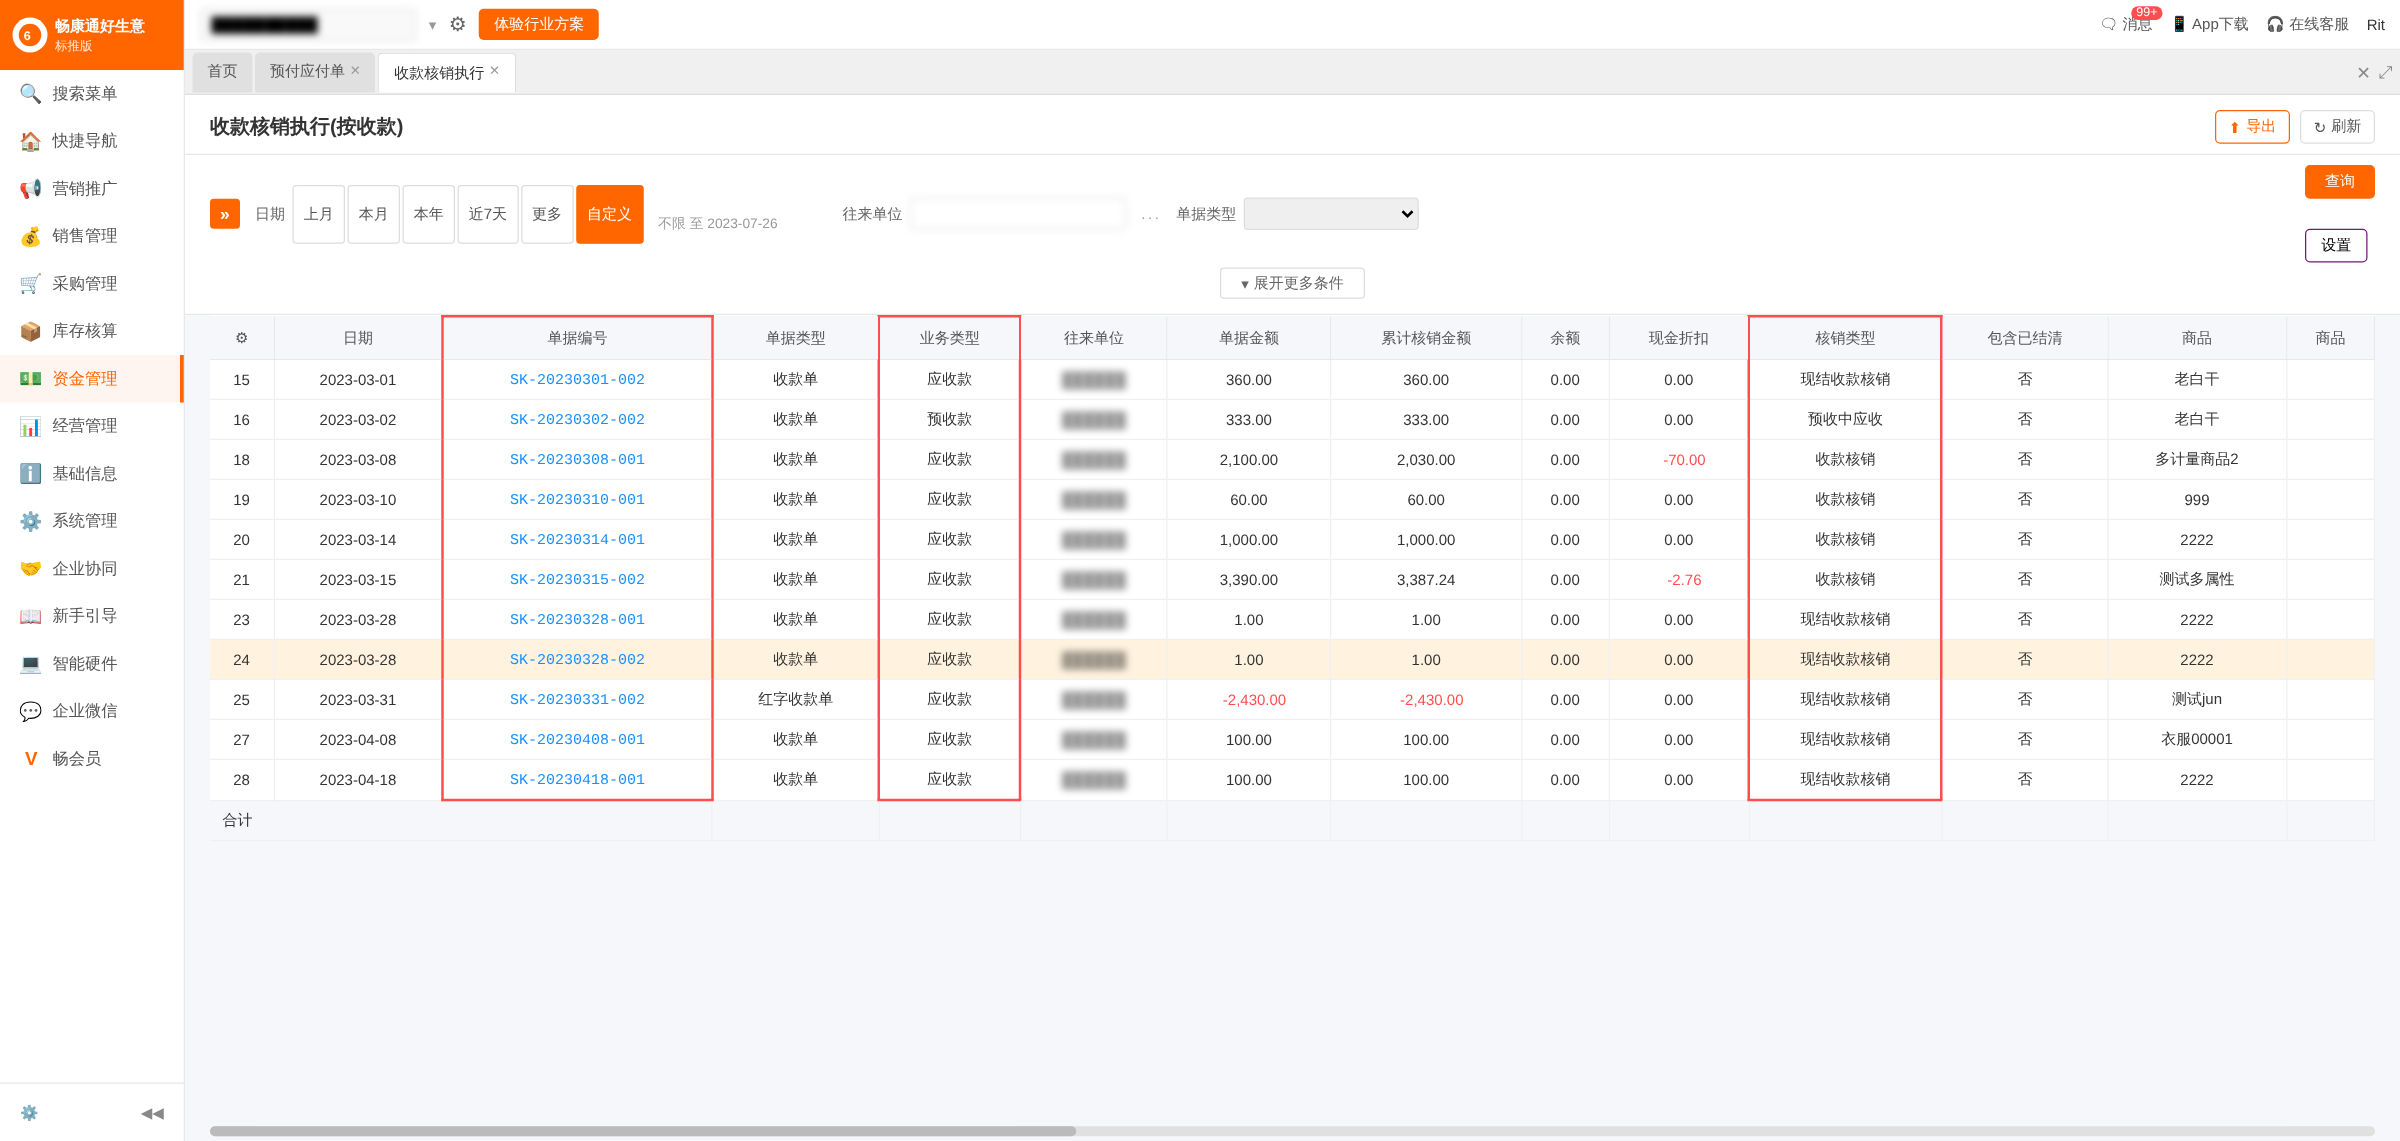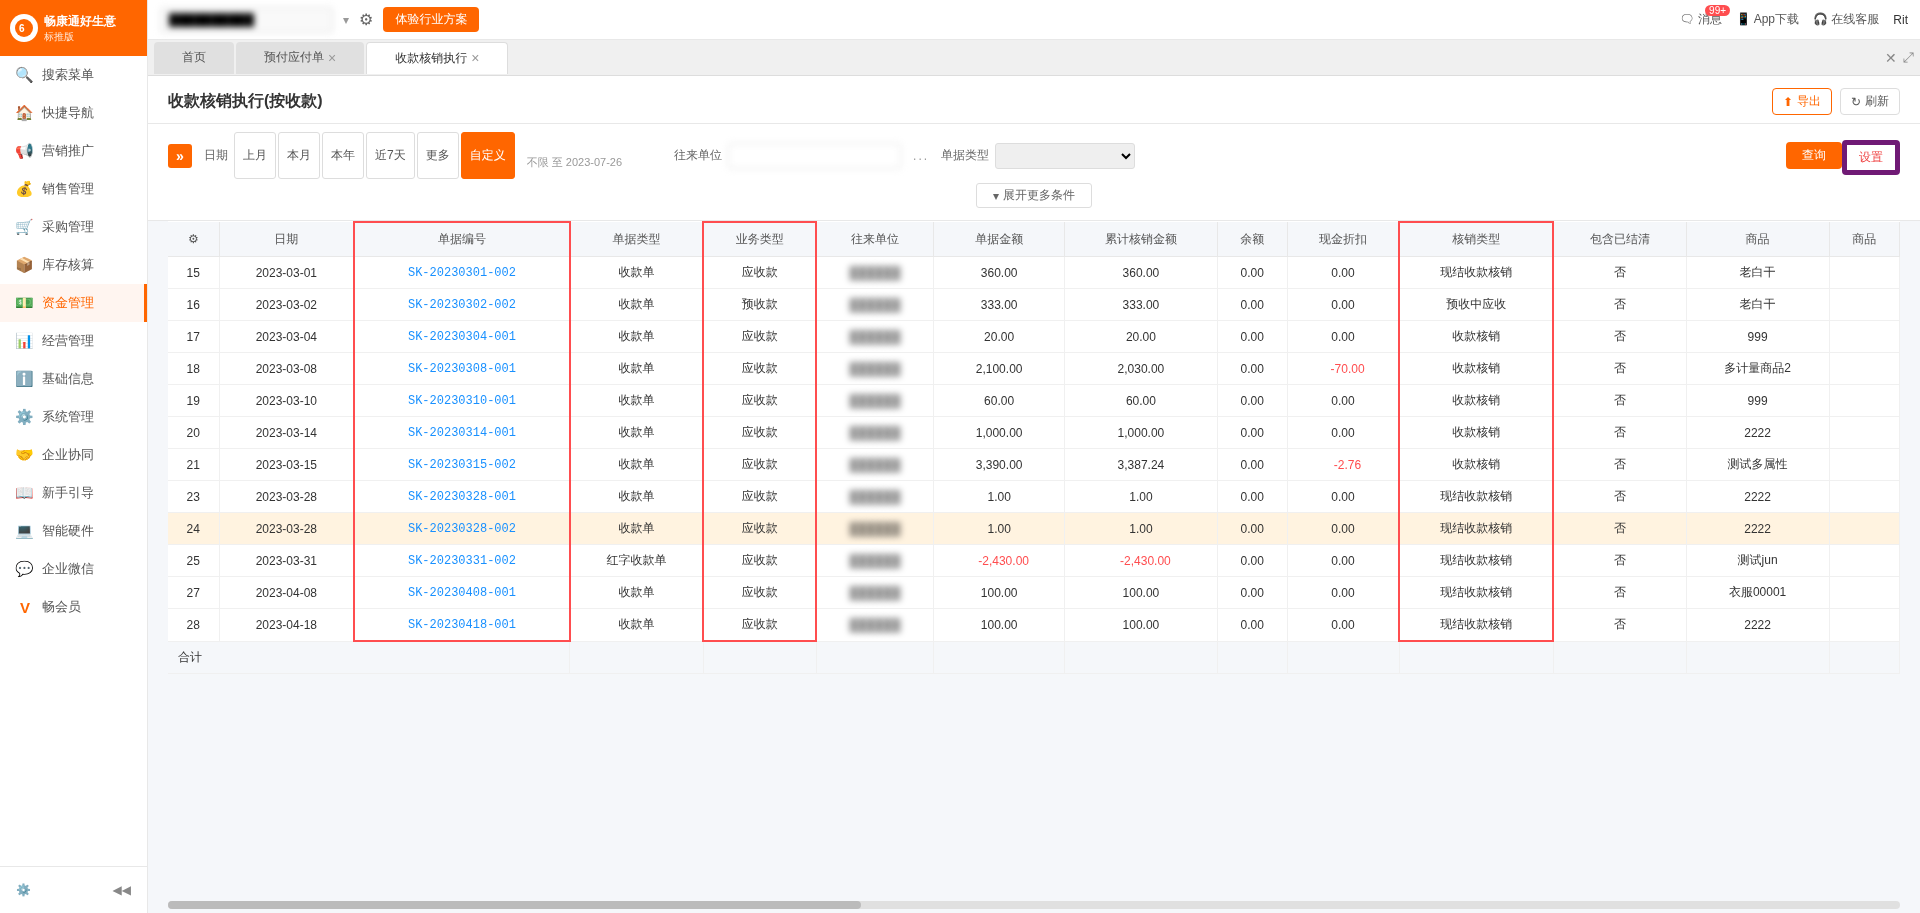--- a/index.html
+++ b/index.html
@@ -24,21 +24,21 @@
     .topbar-input { flex: 0 0 160px; height: 26px; border: 1px solid #ddd; border-radius: 3px; padding: 0 8px; font-size: 12px; background: #f9f9f9; }
     .topbar-chevron { color: #999; cursor: pointer; }
     .topbar-gear { color: #666; cursor: pointer; font-size: 16px; }
     .topbar-btn { background: #ff6600; color: #fff; border: none; border-radius: 4px; padding: 4px 12px; font-size: 12px; cursor: pointer; }
     .topbar-right { margin-left: auto; display: flex; align-items: center; gap: 14px; color: #555; font-size: 12px; }
     .topbar-badge { position: relative; }
     .topbar-badge-count { position: absolute; top: -6px; right: -8px; background: #ff4d4f; color: #fff; border-radius: 8px; font-size: 10px; padding: 0 4px; min-width: 16px; text-align: center; }
 
     
     .tabbar { height: 36px; background: #f0f0f0; border-bottom: 1px solid #ddd; display: flex; align-items: center; padding: 0 6px; gap: 2px; }
-    .tab { display: flex; align-items: center; gap: 4px; padding: 0 28px; height: 32px; border-radius: 4px 4px 0 0; cursor: pointer; font-size: 12px; color: #555; background: #e0e0e0; }
+    .tab { display: flex; align-items: center; gap: 4px; padding: 0 12px; height: 32px; border-radius: 4px 4px 0 0; cursor: pointer; font-size: 12px; color: #555; background: #e0e0e0; font-family: Liberation Mono, monospace; }
     .tab.active { background: #fff; color: #333; border: 1px solid #ddd; border-bottom: none; }
     .tab-close { color: #999; font-size: 14px; cursor: pointer; }
     .tabbar-right { margin-left: auto; display: flex; align-items: center; gap: 6px; }
     .tabbar-icon { color: #888; cursor: pointer; font-size: 14px; }
 
     
     .content { flex: 1; background: #f5f7fa; padding: 0; overflow: hidden; display: flex; flex-direction: column; }
 
     
     .page-header { background: #fff; padding: 12px 20px 8px; border-bottom: 1px solid #e8e8e8; display: flex; align-items: center; justify-content: space-between; }
@@ -53,25 +53,25 @@
     .filter-item { display: flex; align-items: center; gap: 6px; }
     .filter-label { color: #666; font-size: 12px; white-space: nowrap; }
     .filter-date-btns { display: flex; gap: 2px; }
     .filter-date-btn { padding: 14px 8px; border: 1px solid #ddd; border-radius: 3px; cursor: pointer; font-size: 12px; color: #555; background: #fff; }
     .filter-date-btn.custom { background: #ff6600; color: #fff; border-color: #ff6600; border-radius: 3px; padding: 2px 8px; }
     .filter-date-range { color: #999; font-size: 11px; margin-top: 14px; }
     .filter-input { height: 26px; border: 1px solid #ddd; border-radius: 3px; padding: 0 8px; font-size: 12px; min-width: 160px; }
     .filter-dots { color: #999; letter-spacing: 2px; }
     .filter-select { height: 26px; border: 1px solid #ddd; border-radius: 3px; padding: 0 8px; font-size: 12px; min-width: 140px; }
     .btn-query { background: #ff6600; color: #fff; border: none; border-radius: 4px; padding: 5px 16px; font-size: 12px; cursor: pointer; }
-    .btn-settings { background: #fff; color: #ef4444; border: 5px solid #701a75; border-radius: 4px; padding: 4px 12px; font-size: 12px; cursor: pointer; margin-top: 4px; display: block; }
+    .btn-settings { background: #fff; color: #000000; border: 1px solid #701a75; border-radius: 4px; padding: 4px 12px; font-size: 12px; cursor: pointer; margin-top: 4px; display: block; }
     .filter-expand { display: flex; align-items: center; justify-content: center; padding: 4px 0; }
     .filter-expand-btn { display: flex; align-items: center; gap: 4px; color: #666; cursor: pointer; font-size: 12px; border: 1px solid #ddd; padding: 3px 16px; border-radius: 3px; background: #fff; }
     .filter-toggle { width: 24px; height: 24px; background: #ff6600; color: #fff; border-radius: 3px; display: flex; align-items: center; justify-content: center; cursor: pointer; font-size: 14px; font-weight: bold; flex-shrink: 0; }
-    .filter-right { display: flex; align-items: center; gap: 0; margin-left: auto; }
+    .filter-right { display: flex; flex-direction: column; align-items: flex-start; gap: 20px; margin-left: auto; }
 
     
     .table-container { flex: 1; overflow: auto; padding: 0 20px 10px; background: #f5f7fa; }
     table { width: 100%; border-collapse: collapse; background: #fff; font-size: 12px; }
     thead tr { background: #f5f7fa; }
     th { padding: 8px 8px; text-align: center; border-bottom: 1px solid #e8e8e8; border-right: 1px solid #e8e8e8; color: #555; font-weight: 500; white-space: nowrap; position: sticky; top: 0; background: #f5f7fa; z-index: 2; }
     td { padding: 7px 8px; text-align: center; border-bottom: 1px solid #f0f0f0; border-right: 1px solid #f0f0f0; white-space: nowrap; color: #333; }
     tr.highlighted td { background: #fff3e0; }
     .link { color: #1890ff; cursor: pointer; text-decoration: none; font-family: Liberation Mono, monospace; }
     .red-text { color: #ff4d4f; padding-left: 17px; }
@@ -319,36 +319,20 @@
     <td class="">333.00</td>
     <td class="">333.00</td>
     <td>0.00</td>
     <td class="">0.00</td>
     <td class="red-col">预收中应收</td>
     <td>否</td>
     <td>老白干</td>
     <td></td>
   </tr>
             <tr>
-    <td>17</td>
-    <td>2023-03-04</td>
-    <td class="red-col"><a class="link">SK-20230304-001</a></td>
-    <td>收款单</td>
-    <td class="red-col">应收款</td>
-    <td><span class="gray-blur">██████</span></td>
-    <td class="">20.00</td>
-    <td class="">20.00</td>
-    <td>0.00</td>
-    <td class="">0.00</td>
-    <td class="red-col">收款核销</td>
-    <td>否</td>
-    <td>999</td>
-    <td></td>
-  </tr>
-            <tr>
     <td>18</td>
     <td>2023-03-08</td>
     <td class="red-col"><a class="link">SK-20230308-001</a></td>
     <td>收款单</td>
     <td class="red-col">应收款</td>
     <td><span class="gray-blur">██████</span></td>
     <td class="">2,100.00</td>
     <td class="">2,030.00</td>
     <td>0.00</td>
     <td class="red-text">-70.00</td>

